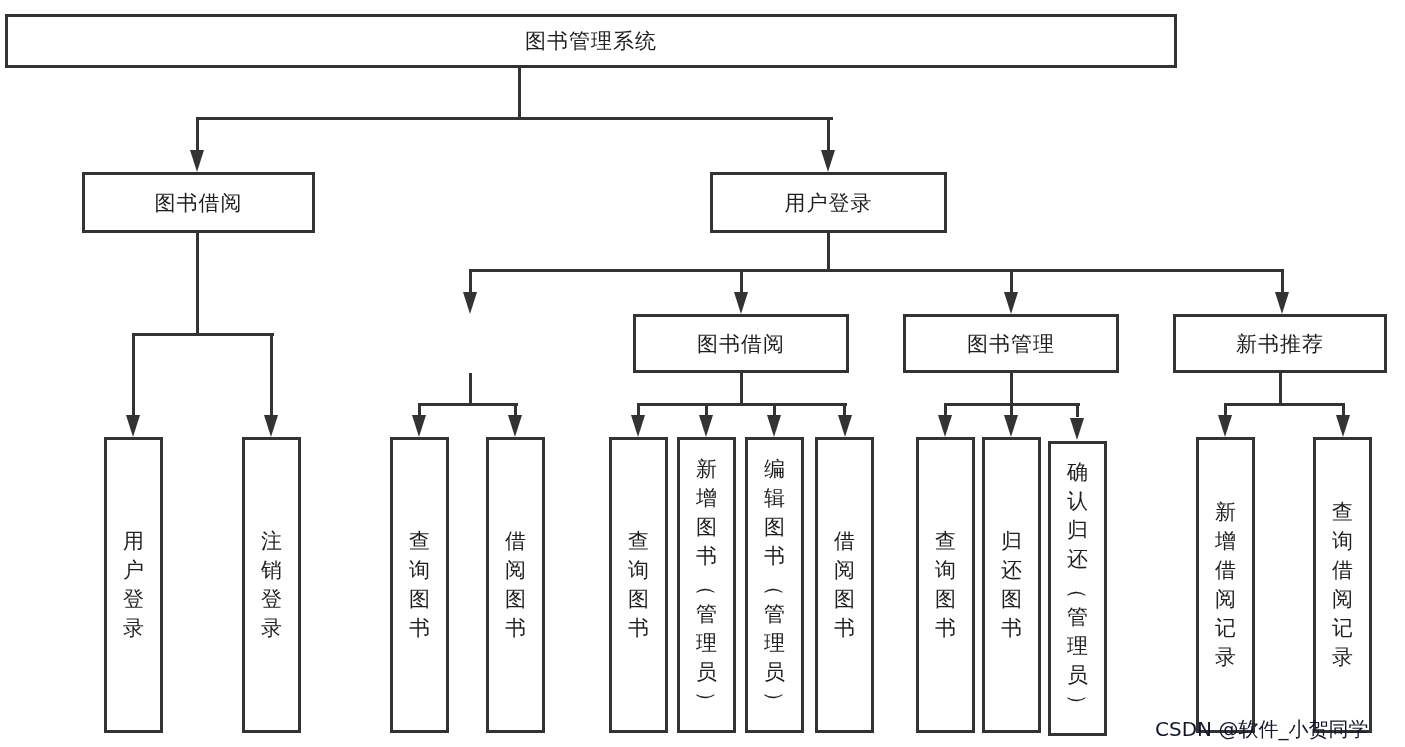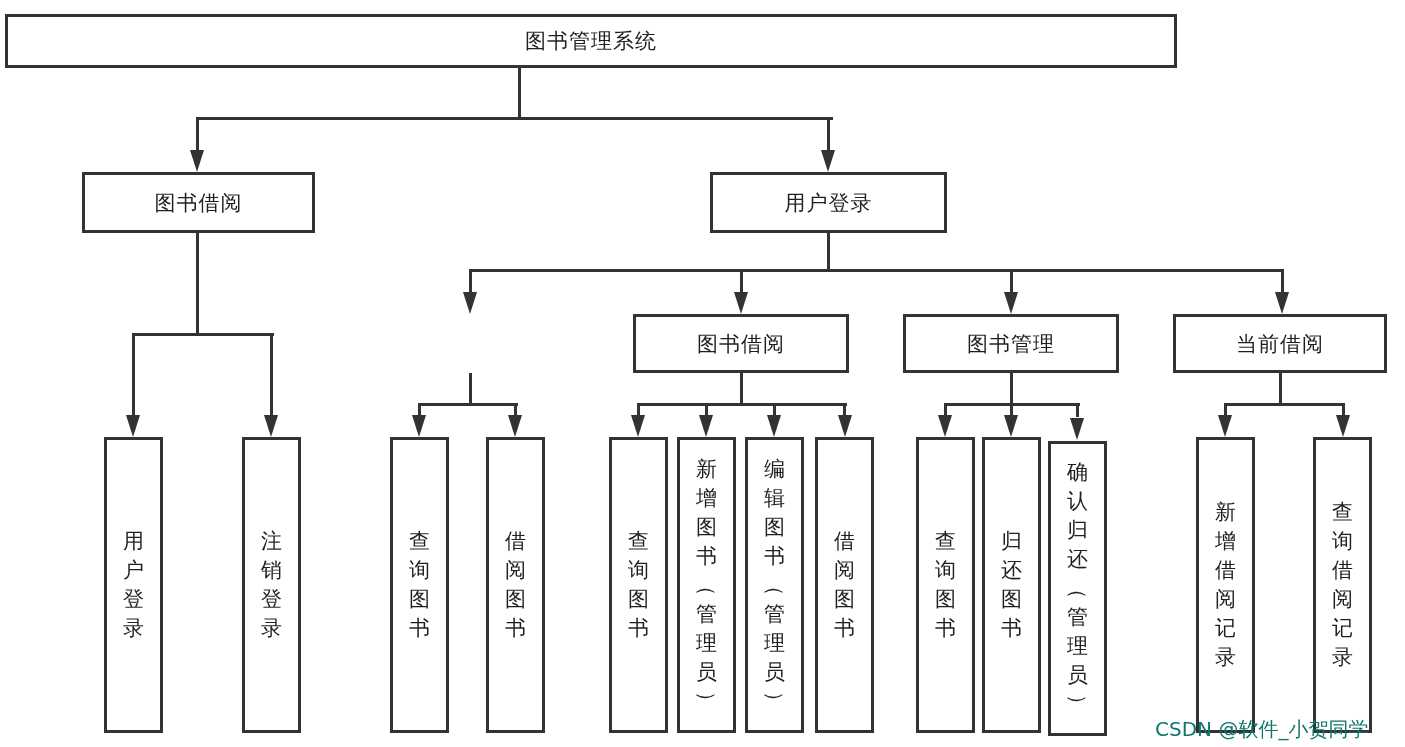--- a/index.html
+++ b/index.html
@@ -37,21 +37,21 @@
     width: 0; height: 0;
     border-left: 7px solid transparent;
     border-right: 7px solid transparent;
     border-top: 22px solid #333333;
   }
   .watermark {
     position: absolute;
     left: 1155px;
     top: 716px;
     font-size: 20px;
-    color: #0f766e;
+    color: #0f172a;
     white-space: nowrap;
     z-index: 5;
   }
 </style>
 </head>
 <body>
 
 <div class="stage">
 
   <div class="box hbox" style="left:5px;top:14px;width:1172px;height:54px">
@@ -65,21 +65,21 @@
     <span>用户登录</span>
   </div>
 
   <div class="box hbox" style="left:633px;top:314px;width:216px;height:59px">
     <span>图书借阅</span>
   </div>
   <div class="box hbox" style="left:903px;top:314px;width:216px;height:59px">
     <span>图书管理</span>
   </div>
   <div class="box hbox" style="left:1173px;top:314px;width:214px;height:59px">
-    <span>当前借阅</span>
+    <span>新书推荐</span>
   </div>
 
   <div class="box vbox" style="left:104px">
     <span class="vtext">
         <span class="vch">用</span>
         <span class="vch">户</span>
         <span class="vch">登</span>
         <span class="vch">录</span>
       </span>
   </div>

